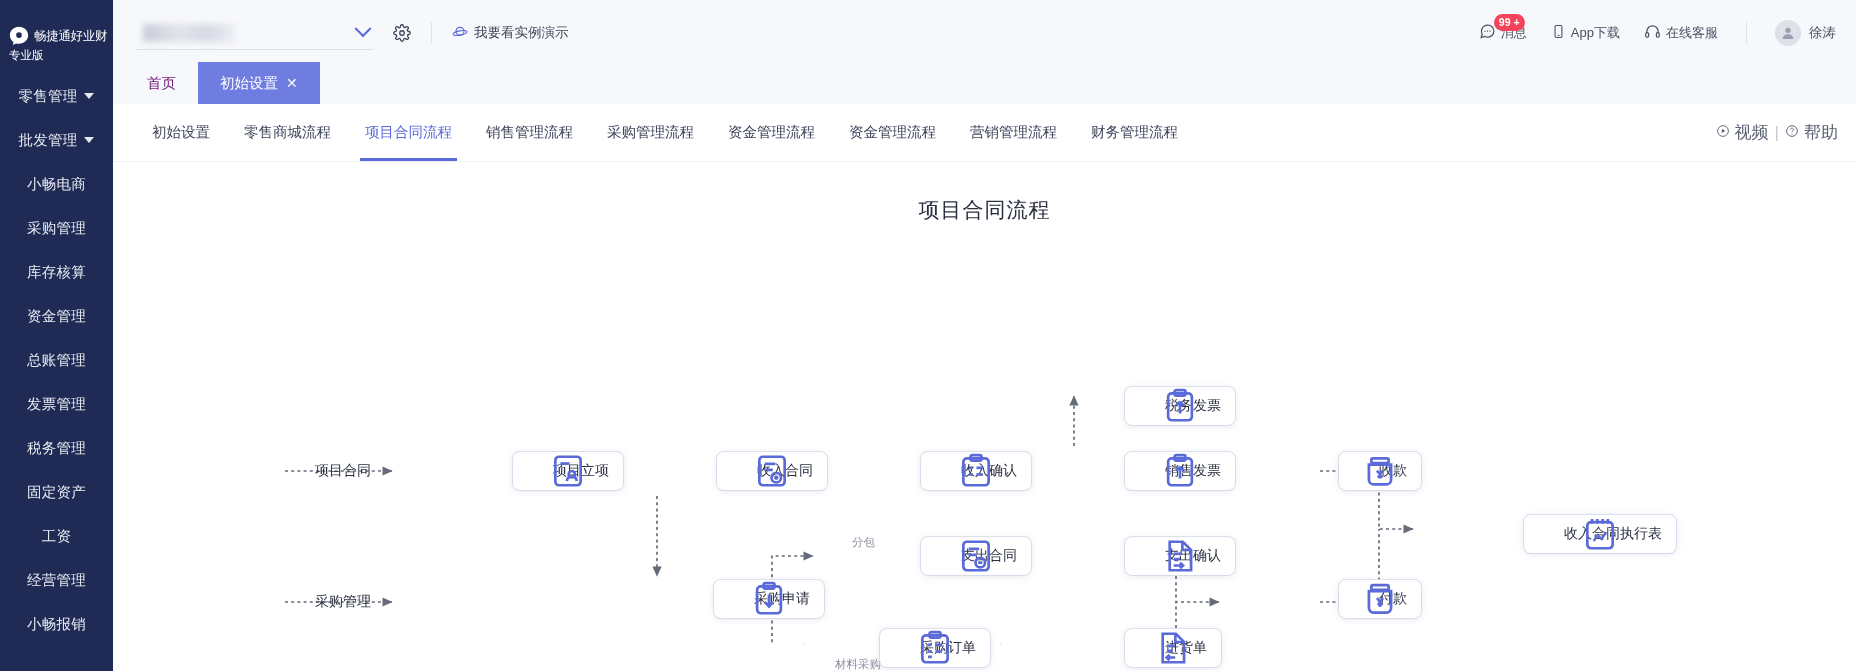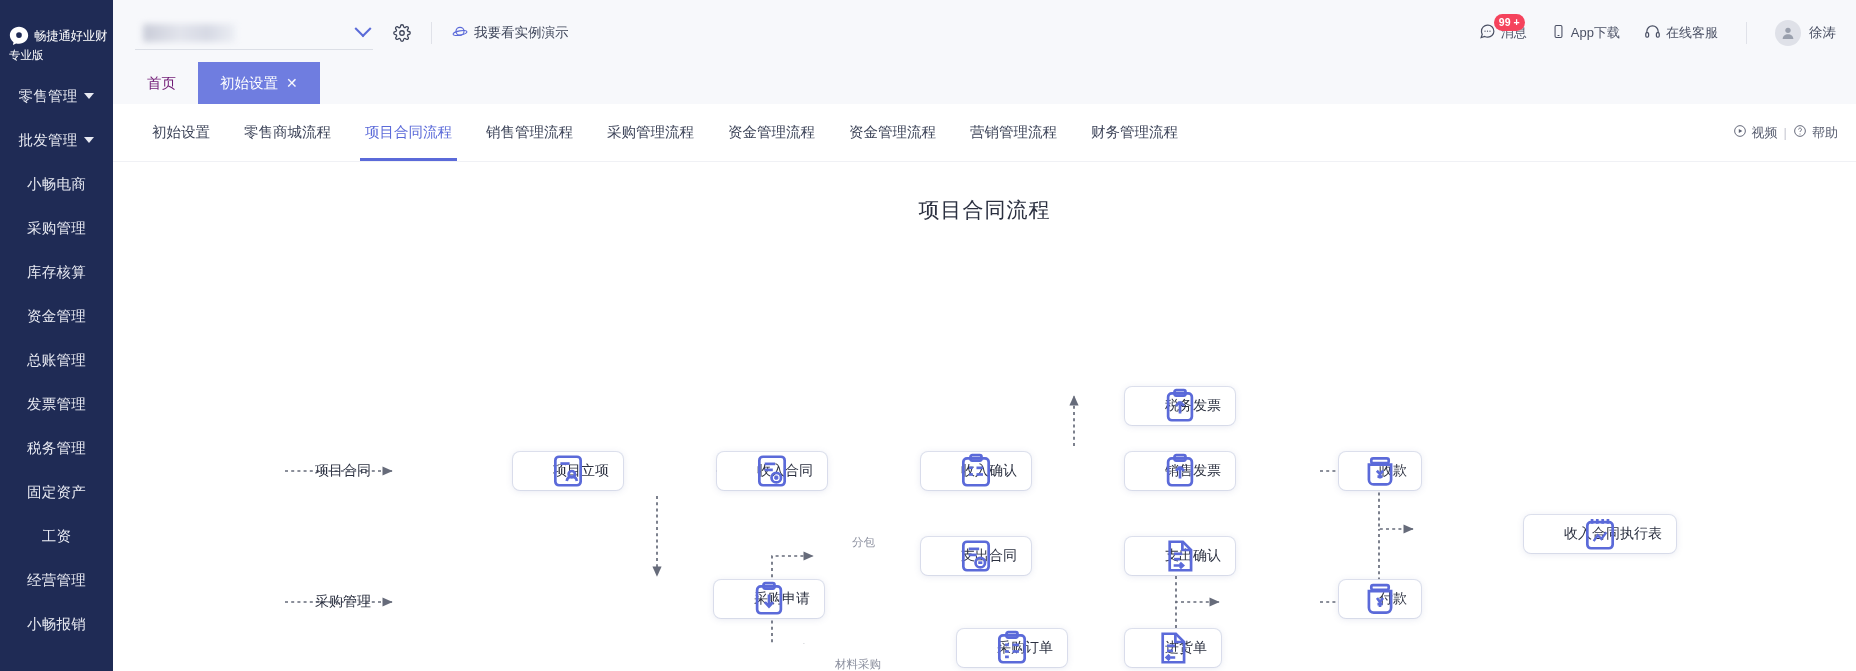--- a/index.html
+++ b/index.html
@@ -121,21 +121,21 @@
     display: flex; align-items: center; cursor: pointer; position: relative;
     white-space: nowrap;
   }
   .subtab.active { color: #5b6ad9; }
   .subtab.active::after {
     content: ""; position: absolute; left: 12px; right: 12px; bottom: 0;
     height: 2.5px; background: #5b6ad9;
   }
   .subtabs-right {
     margin-left: auto; display: flex; align-items: center; gap: 6px;
-    color: #5b6072; font-size: 13px; white-space: nowrap;
+    color: #5b6072; font-size: 17px; white-space: nowrap;
   }
   .srt { display: flex; align-items: center; gap: 5px; cursor: pointer; }
   .srt-sep { color: #c8cad3; }
 
   
   .diagram-title {
     text-align: center; font-size: 21px; color: #2b3040; margin-top: 34px;
     font-weight: normal; letter-spacing: 1px;
   }
   .canvas { position: relative; width: 100%; height: 420px; }
@@ -530,21 +530,21 @@
               <path d="M5.5 3h8.3L19 8.2V21H5.5z"></path>
                 <path d="M13.5 3v5.2H19"></path>
               <line x1="8.2" y1="10.6" x2="13.4" y2="10.6"></line>
                 <line x1="8.2" y1="14" x2="12" y2="14"></line>
               <path d="M8 18h5.6M12 16.3l1.9 1.7-1.9 1.7"></path>
             </svg>
           </span>
           <span>支出确认</span>
         </div>
 
-        <div class="node" style="left:844px; top:405px;">
+        <div class="node" style="left:767px; top:405px;">
           <span class="ic">
             <svg viewBox="0 0 24 24" width="18" height="18" fill="none" stroke="#5b6ad9" stroke-width="1.7">
               <rect x="4" y="4" width="16" height="17" rx="2.3"></rect>
                 <rect x="8.5" y="2" width="7" height="3.4" rx="1.1"></rect>
               <line x1="7.6" y1="10" x2="10" y2="10"></line>
                 <line x1="12.3" y1="10" x2="16.4" y2="10"></line>
               <line x1="7.6" y1="14.2" x2="10" y2="14.2"></line>
                 <line x1="12.3" y1="14.2" x2="16.4" y2="14.2"></line>
               <line x1="7.6" y1="17.6" x2="10" y2="17.6"></line>
             </svg>

